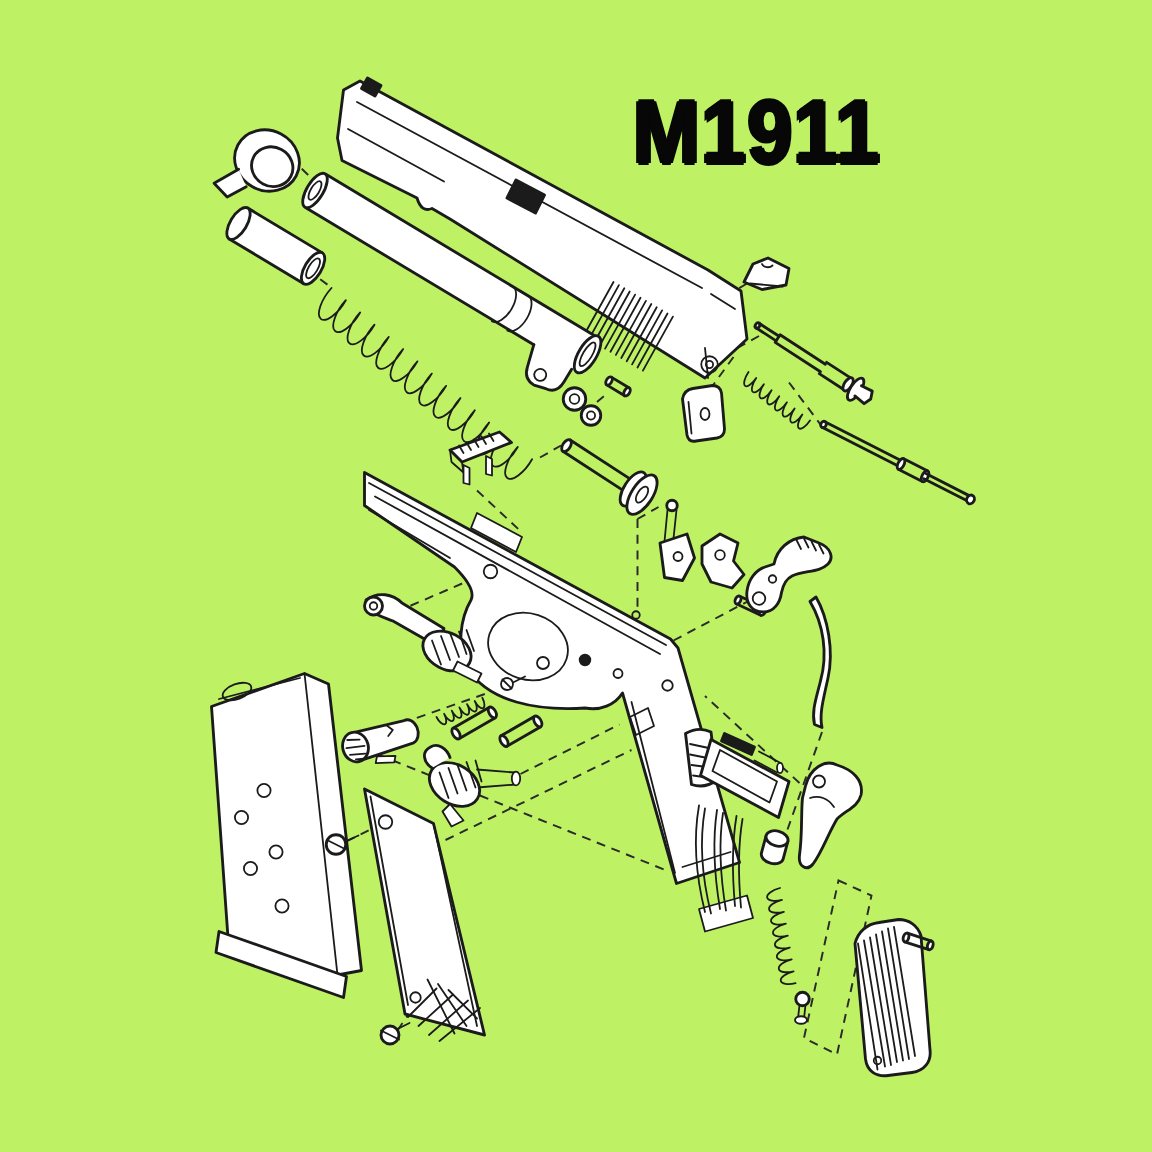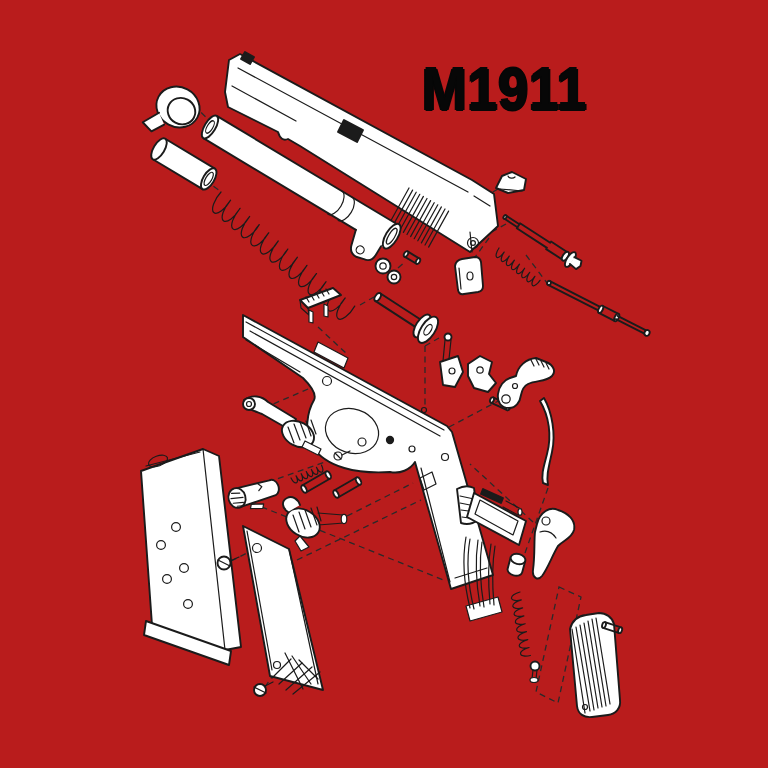--- a/index.html
+++ b/index.html
@@ -1,16 +1,16 @@
 <!DOCTYPE html>
 <html><head>
 <meta charset="utf-8">
 <style>
   html,body{margin:0;padding:0;background:#e8e8e8;}
-  .canvas{position:relative;width:768px;height:768px;background:#b91c1c;overflow:hidden;
+  .canvas{position:relative;width:768px;height:768px;background:#bef264;overflow:hidden;
           font-family:"Liberation Sans", sans-serif;}
   .title{position:absolute;left:422px;top:54px;font-size:57px;font-weight:bold;color:#070707;
          letter-spacing:1px;transform:scaleX(.94) scaleY(1.05);transform-origin:left top;
          text-shadow:1.6px 0 #070707,-1.6px 0 #070707,0 1.2px #070707,0 -1.2px #070707;}
   svg{position:absolute;left:0;top:0;}
   .ink{stroke:#1b1b1b;fill:none;stroke-linecap:round;stroke-linejoin:round;stroke-width:1.9;}
   .thin{stroke-width:1.2;}
   .fillw{fill:#ffffff;}
   .dark{fill:#1b1b1b;stroke:#1b1b1b;}
   .dash{stroke:#2a2a2a;stroke-width:1.3;fill:none;stroke-dasharray:6 4.5;}

